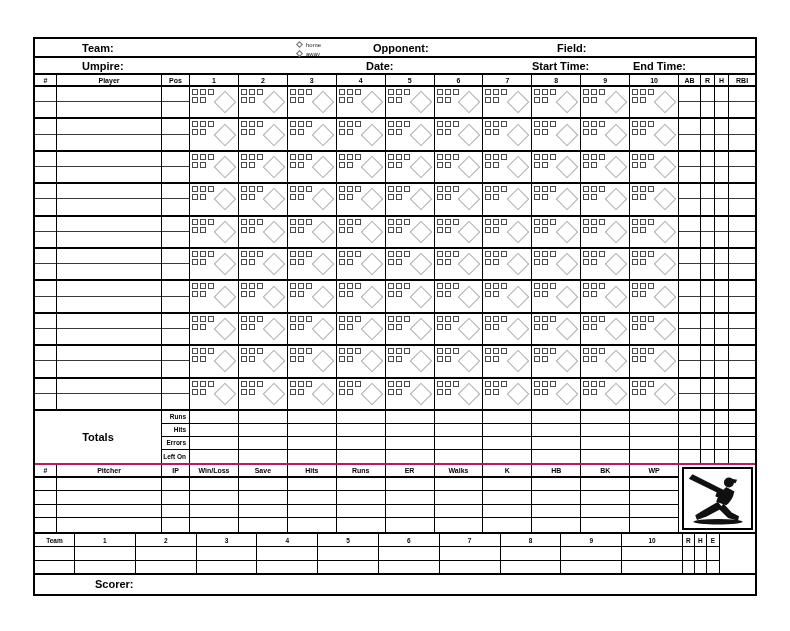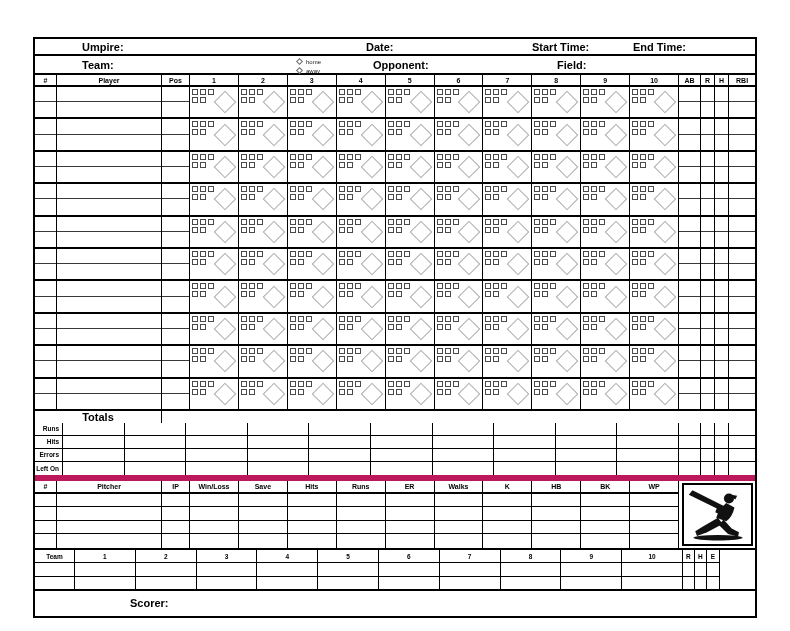--- a/index.html
+++ b/index.html
@@ -32,21 +32,21 @@
   .split .half { height:50%; }
   .split .half.top { border-bottom:1px solid #3a3a3a; }
   .icell .pitches { position:absolute; left:2px; top:2px; }
   .sqrow { display:flex; margin-bottom:2px; }
   .sq { width:6px; height:6px; border:1px solid #4a4a4a; background:#fff; margin-right:2px; }
   .diamond { position:absolute; right:5px; top:50%; width:16px; height:16px;
              border:1.5px solid #ababab; background:#fff;
              transform:translateY(-50%) rotate(45deg); }
 
   
-  .totals { display:flex; border-bottom:6px solid #be185d;flex-direction:column; }
+  .totals { display:flex; border-bottom:2px solid #be185d; }
   .totals-title { width:127px; border-right:1px solid #000; display:flex; align-items:center; justify-content:center;
                   font-size:11px; font-weight:bold; }
   .tgrid { flex:1; display:flex; flex-direction:column; }
   .trow { height:13px; border-bottom:1px solid #000; }
   .trow:last-child { border-bottom:none; }
   .tlbl { font-size:6.5px; font-weight:bold; display:flex; align-items:center; justify-content:flex-end; padding-right:3px; }
 
   
   .pitching { display:flex; border-bottom:2px solid #000; }
   .pgrid { flex:1; display:flex; flex-direction:column; }
@@ -64,49 +64,49 @@
               font-size:11px; font-weight:bold; }
   .lsgrid { flex:1; display:flex; flex-direction:column; }
   .lsrow { flex:1; border-bottom:1px solid #000; }
   .lsrow:last-child { border-bottom:none; }
   .lteam { width:40px; } .linn { flex:1; } .lr { width:12px; } .lh { width:12px; }
   .le { width:13px; border-right:1px solid #000; }
   .lshdr { font-size:6.5px; font-weight:bold; display:flex; align-items:center; justify-content:center; }
   .lsfiller { width:35px; }
 
   
-  .scorer-row { position:relative; height:25px;margin-left:35px; }
+  .scorer-row { position:relative; height:19px; }
 </style>
 </head>
 <body>
 
 <div class="page">
   <div class="sheet">
-
-    <div class="toprow umpire-row">
-      <span class="lbl" style="left:47px">Umpire:</span>
-      <span class="lbl" style="left:331px">Date:</span>
-      <span class="lbl" style="left:497px">Start Time:</span>
-      <span class="lbl" style="left:598px">End Time:</span>
-    </div>
 
     <div class="toprow team-row">
       <span class="lbl" style="left:47px">Team:</span>
       <div class="homeaway">
         <div class="ha-line">
           <span class="dia-cb"></span>
           <span class="ha-lbl">home</span>
         </div>
         <div class="ha-line">
           <span class="dia-cb"></span>
           <span class="ha-lbl">away</span>
         </div>
       </div>
       <span class="lbl" style="left:338px">Opponent:</span>
       <span class="lbl" style="left:522px">Field:</span>
+    </div>
+
+    <div class="toprow umpire-row">
+      <span class="lbl" style="left:47px">Umpire:</span>
+      <span class="lbl" style="left:331px">Date:</span>
+      <span class="lbl" style="left:497px">Start Time:</span>
+      <span class="lbl" style="left:598px">End Time:</span>
     </div>
 
     <div id="batting-table">
         <div class="brow bh">
           <div class="c cnum hdr">#</div>
           <div class="c cplayer hdr">Player</div>
           <div class="c cpos hdr">Pos</div>
           <div class="c cinn hdr">1</div>
           <div class="c cinn hdr">2</div>
           <div class="c cinn hdr">3</div>

